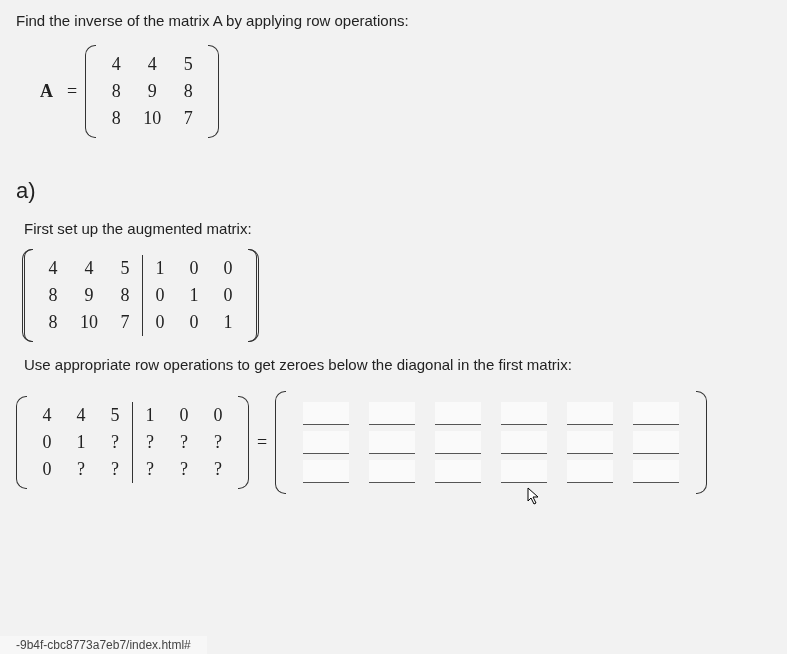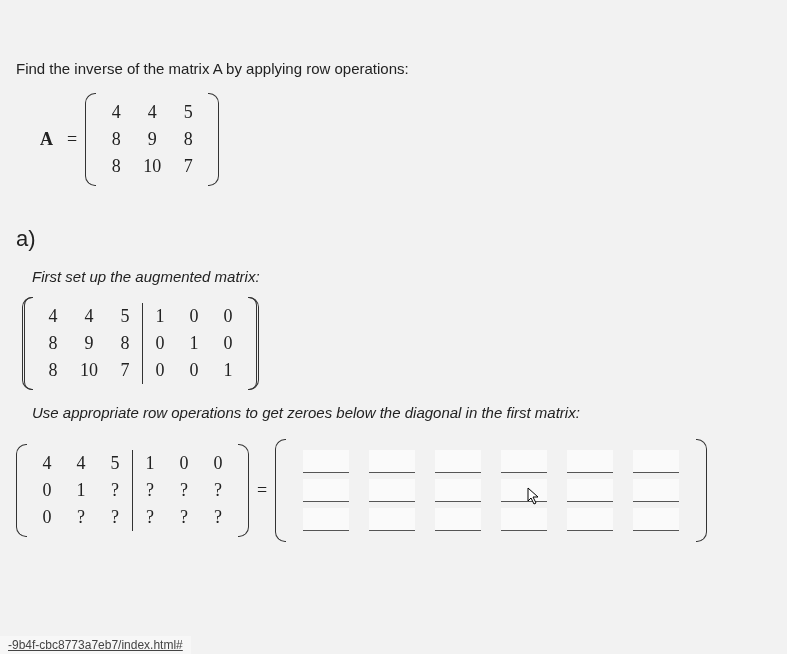--- a/index.html
+++ b/index.html
@@ -7,21 +7,21 @@
     padding: 12px 16px 0 16px;
     font-family: Arial, Helvetica, sans-serif;
     font-size: 15px;
     color: #222;
     background: #f2f2f2;
     width: 787px;
     height: 654px;
     box-sizing: border-box;
     overflow: hidden;
   }
-  .prompt { margin-bottom: 16px; margin-top: 48px; }
+  .prompt { margin-bottom: 16px; }
   .mat-eq { display: flex; align-items: center; margin: 10px 0 40px 24px; }
   .bold { font-weight: bold; font-family: "Times New Roman", serif; font-size: 18px; margin-right: 6px; }
   .eqsign { font-family: "Times New Roman", serif; font-size: 18px; margin: 0 8px; }
   .paren {
     display: inline-block;
     position: relative;
     padding: 6px 14px;
   }
   .paren::before, .paren::after {
     content: "";
@@ -33,36 +33,36 @@
   .paren::before { left: 0; border-right: none; border-radius: 10px 0 0 10px; }
   .paren::after  { right: 0; border-left: none; border-radius: 0 10px 10px 0; }
   .paren .lp2 { position:absolute; left:2px; top:0; bottom:0; width:8px;
     border:1.5px solid #333; border-right:none; border-radius:8px 0 0 8px;}
   .paren .rp2 { position:absolute; right:2px; top:0; bottom:0; width:8px;
     border:1.5px solid #333; border-left:none; border-radius:0 8px 8px 0;}
   table.matrix { border-collapse: collapse; font-family: "Times New Roman", serif; font-size: 18px; }
   table.matrix td { padding: 3px 10px; text-align: center; min-width: 14px; }
   table.matrix td.sep { border-left: 1.2px solid #333; }
   .part-label { font-size: 22px; margin: 30px 0 16px 0; }
-  .subtext { margin: 10px 0 12px 16px; font-style: italic; }
+  .subtext { margin: 10px 0 12px 8px; }
   .row-eq { display: flex; align-items: center; margin-top: 18px; }
   .input-matrix td { padding: 3px 4px; }
   input.cell {
     width: 46px; height: 22px;
     border: none; border-bottom: 1.5px solid #555;
     background: rgba(255,255,255,0.6);
     font-family: "Times New Roman", serif;
     font-size: 16px; text-align: center;
     padding: 0;
   }
   .big-paren { padding: 8px 18px; }
   .footer-frag {
     position: absolute; bottom: 0; left: 0;
     font-size: 12px; color: #444;
-    padding: 2px 8px; background: rgba(255,255,255,0.4); text-decoration: underline;
+    padding: 2px 16px; background: rgba(255,255,255,0.4);
   }
   .cursor {
     position: absolute;
     top: 487px; left: 527px;
     width: 14px; height: 18px;
     pointer-events: none;
   }
 </style>
 </head>
 <body>

